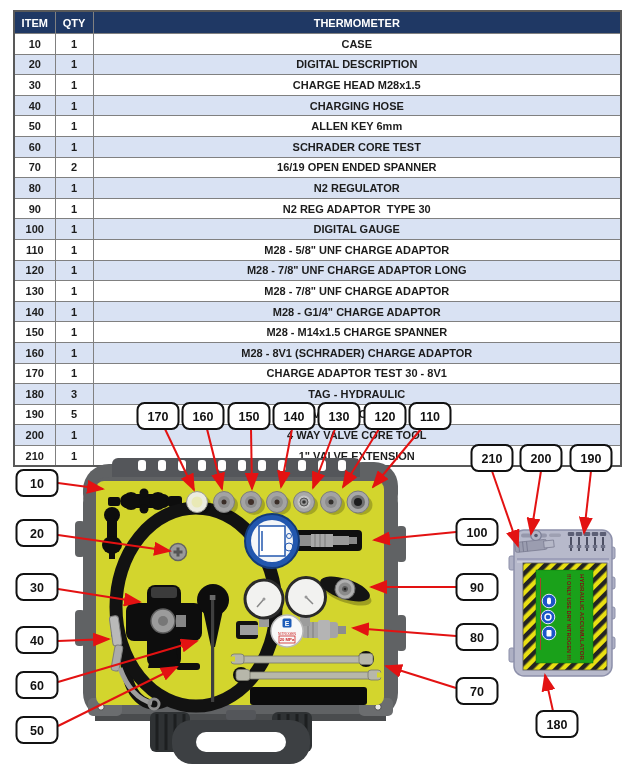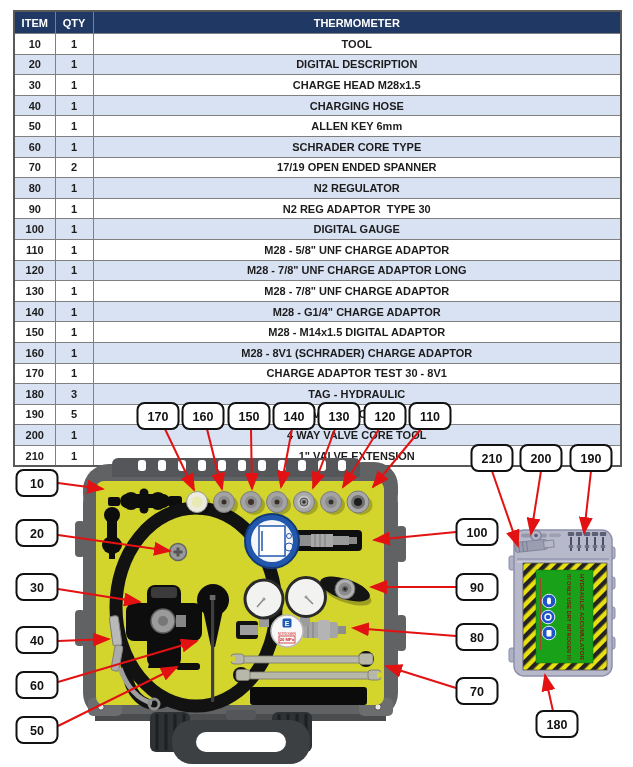--- a/index.html
+++ b/index.html
@@ -35,21 +35,21 @@
     <tr>
       <th>ITEM</th>
       <th>QTY</th>
       <th>THERMOMETER</th>
     </tr>
   </thead>
   <tbody>
         <tr>
           <td>10</td>
           <td>1</td>
-          <td>TOOL</td>
+          <td>CASE</td>
         </tr>
         <tr class="alt">
           <td>20</td>
           <td>1</td>
           <td>DIGITAL DESCRIPTION</td>
         </tr>
         <tr>
           <td>30</td>
           <td>1</td>
           <td>CHARGE HEAD M28x1.5</td>
@@ -60,26 +60,26 @@
           <td>CHARGING HOSE</td>
         </tr>
         <tr>
           <td>50</td>
           <td>1</td>
           <td>ALLEN KEY 6mm</td>
         </tr>
         <tr class="alt">
           <td>60</td>
           <td>1</td>
-          <td>SCHRADER CORE TYPE</td>
+          <td>SCHRADER CORE TEST</td>
         </tr>
         <tr>
           <td>70</td>
           <td>2</td>
-          <td>17/19 OPEN ENDED SPANNER</td>
+          <td>16/19 OPEN ENDED SPANNER</td>
         </tr>
         <tr class="alt">
           <td>80</td>
           <td>1</td>
           <td>N2 REGULATOR</td>
         </tr>
         <tr>
           <td>90</td>
           <td>1</td>
           <td>N2 REG ADAPTOR  TYPE 30</td>
@@ -105,21 +105,21 @@
           <td>M28 - 7/8" UNF CHARGE ADAPTOR</td>
         </tr>
         <tr class="alt">
           <td>140</td>
           <td>1</td>
           <td>M28 - G1/4" CHARGE ADAPTOR</td>
         </tr>
         <tr>
           <td>150</td>
           <td>1</td>
-          <td>M28 - M14x1.5 DIGITAL ADAPTOR</td>
+          <td>M28 - M14x1.5 CHARGE SPANNER</td>
         </tr>
         <tr class="alt">
           <td>160</td>
           <td>1</td>
           <td>M28 - 8V1 (SCHRADER) CHARGE ADAPTOR</td>
         </tr>
         <tr>
           <td>170</td>
           <td>1</td>
           <td>CHARGE ADAPTOR TEST 30 - 8V1</td>

